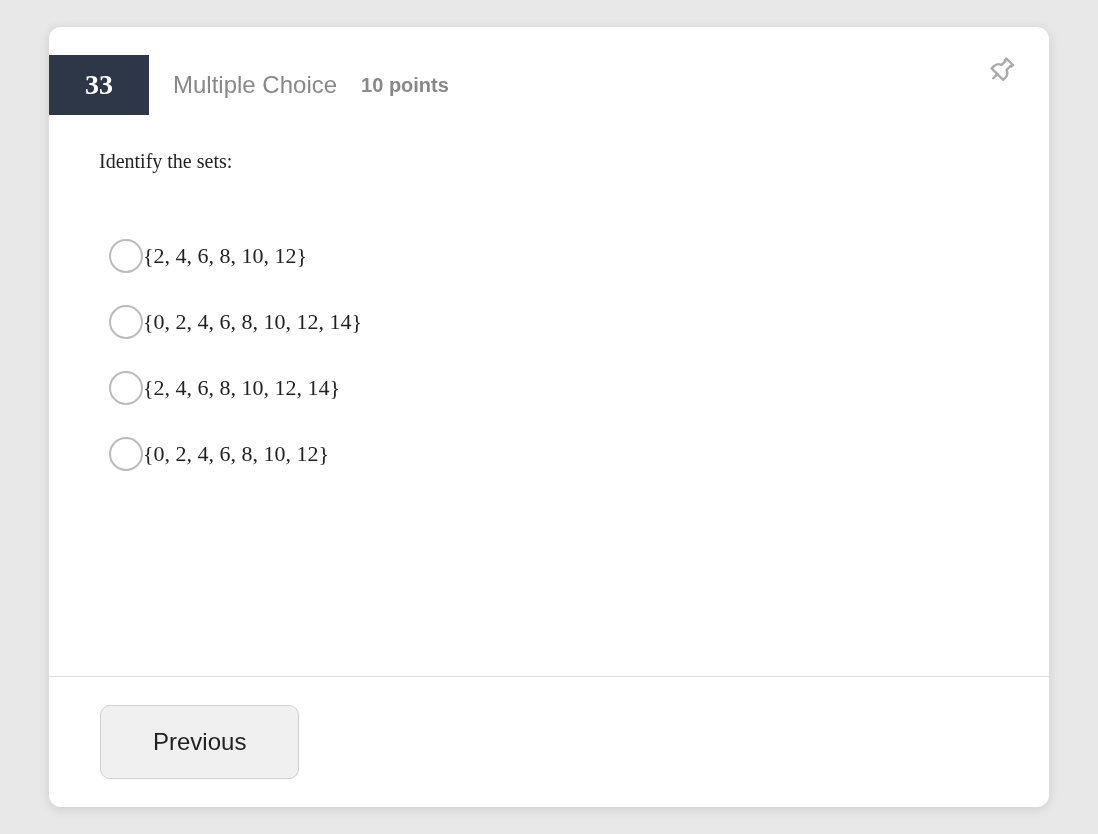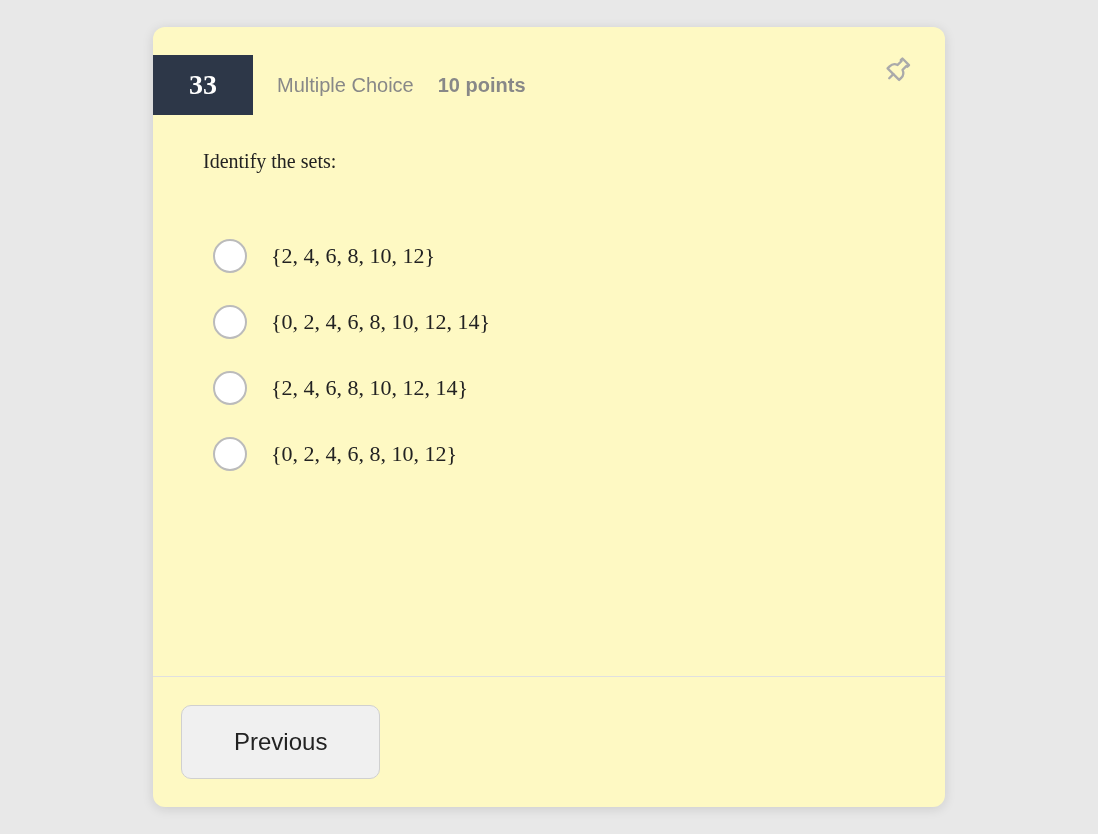--- a/index.html
+++ b/index.html
@@ -11,23 +11,23 @@
     body {
       background: #e8e8e8;
       display: flex;
       justify-content: center;
       align-items: center;
       min-height: 100vh;
       font-family: Georgia, 'Times New Roman', serif;
     }
 
     .card {
-      background: #fef9c3;
+      background: #ffffff;
       border-radius: 12px;
-      width: 792px;
+      width: 1000px;
       min-height: 780px;
       box-shadow: 0 2px 12px rgba(0,0,0,0.12);
       display: flex;
       flex-direction: column;
       overflow: hidden;
       position: relative;
     }
 
     .question-header {
       display: flex;
@@ -44,21 +44,21 @@
       font-weight: bold;
       padding: 14px 24px;
       border-radius: 0 0 0 0;
       min-width: 100px;
       text-align: center;
       font-family: Georgia, serif;
       margin-right: 24px;
     }
 
     .question-type {
-      font-size: 20px;
+      font-size: 24px;
       color: #888;
       font-family: Arial, sans-serif;
       font-weight: normal;
       margin-right: 24px;
     }
 
     .question-points {
       font-size: 20px;
       color: #888;
       font-family: Arial, sans-serif;
@@ -90,21 +90,20 @@
     .options-list {
       display: flex;
       flex-direction: column;
       gap: 12px;
       padding-left: 10px;
     }
 
     .option-item {
       display: flex;
       align-items: center;
-      gap: 24px;
       cursor: pointer;
       padding: 10px 0;
       text-align: center;
     }
 
     .radio-circle {
       width: 34px;
       height: 34px;
       border-radius: 50%;
       border: 2px solid #bbb;
@@ -124,21 +123,21 @@
     .divider {
       height: 1px;
       background: #e0e0e0;
       margin: 0 0;
     }
 
     .footer {
       display: flex;
       justify-content: space-between;
       align-items: flex-start;
-      padding: 28px 28px;
+      padding: 28px 51px;
     }
 
     .nav-button {
       background: #f0f0f0;
       border: 1.5px solid #d0d0d0;
       border-radius: 10px;
       padding: 22px 52px;
       font-size: 24px;
       color: #222;
       cursor: pointer;

